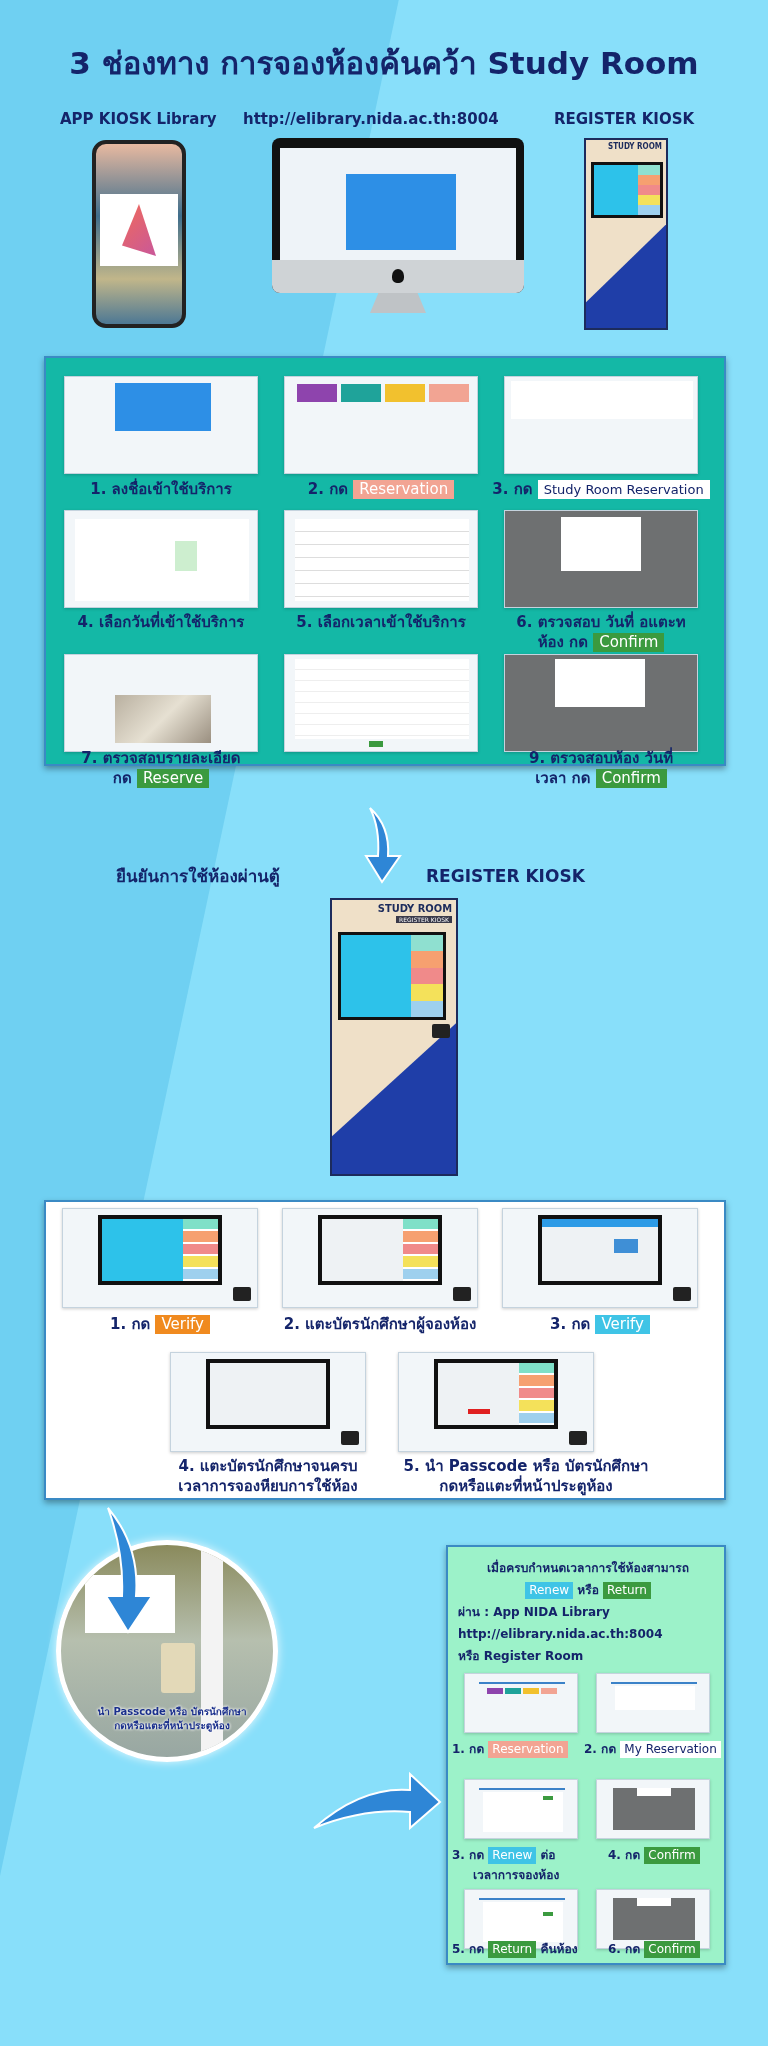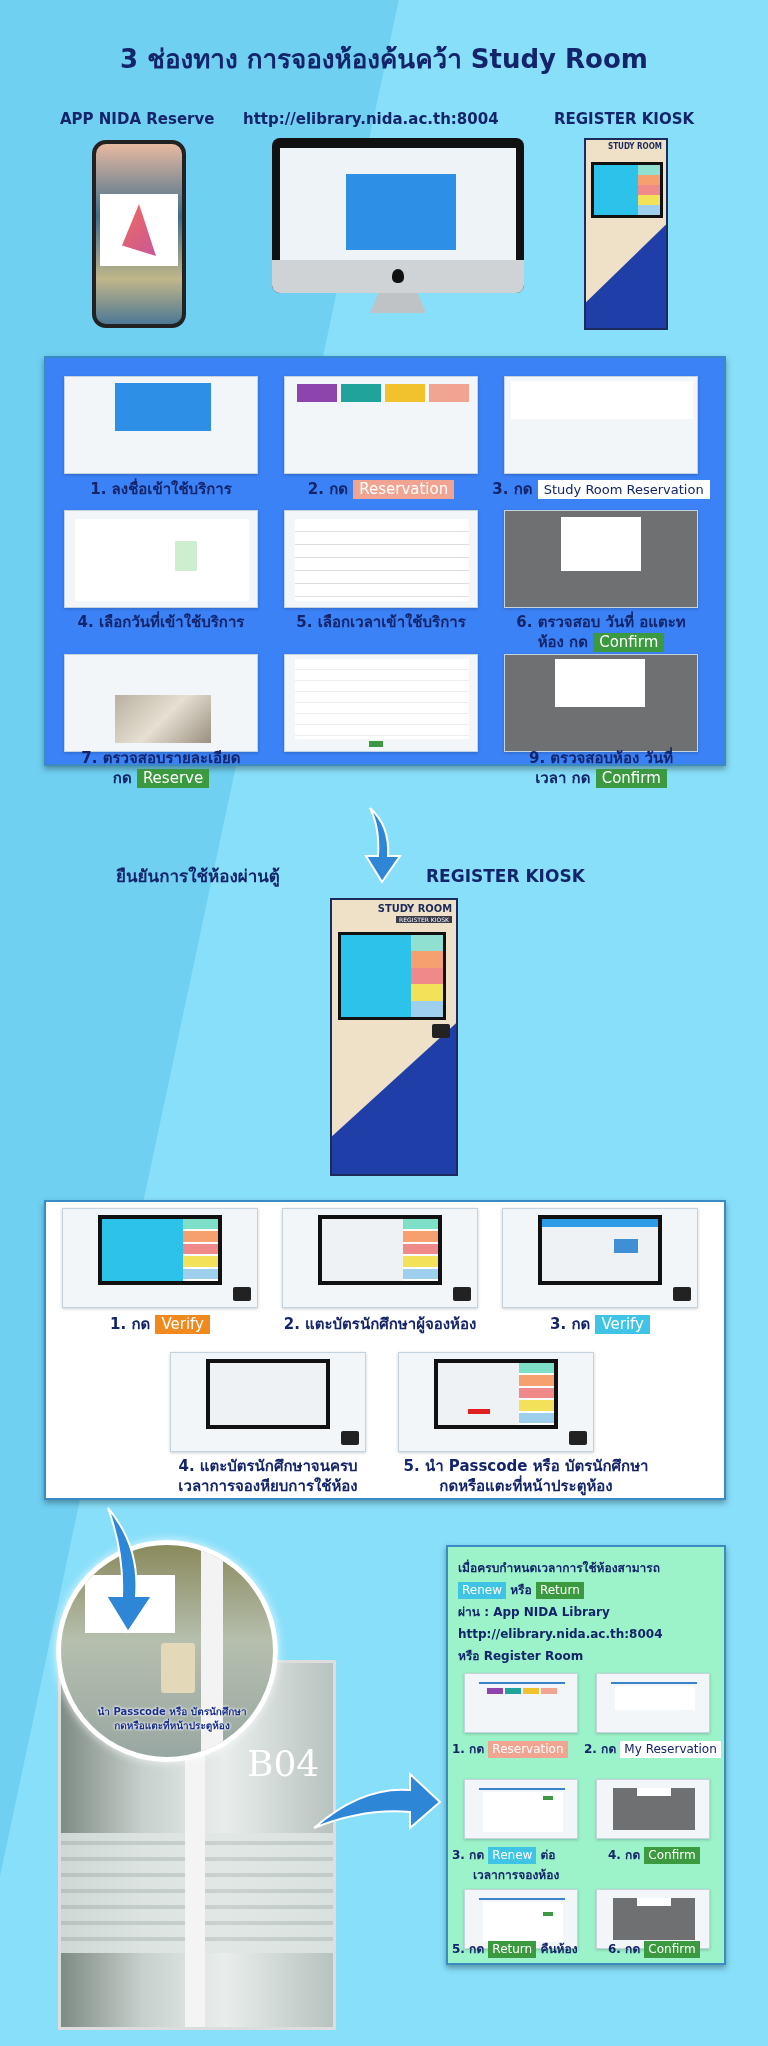--- a/index.html
+++ b/index.html
@@ -1,20 +1,20 @@
 <!DOCTYPE html>
 <html><head>
 <meta charset="utf-8">
 <style>
 *{box-sizing:border-box;margin:0;padding:0}
 body{width:768px;height:2046px;overflow:hidden;font-family:"DejaVu Sans",sans-serif;background:#6fd0f2;position:relative}
 .bgdiag{position:absolute;left:0;top:0;width:768px;height:2046px;overflow:hidden;z-index:0}
 .bgdiag .d1{position:absolute;left:420px;top:-100px;width:900px;height:2400px;background:#8ee2fb;transform:skewX(-12deg);transform-origin:top left;opacity:.8}
 .wrap{position:absolute;left:0;top:0;width:768px;height:2046px;z-index:1}
-.title{position:absolute;left:0;top:38px;width:768px;text-align:center;font-size:26px;font-weight:bold;color:#14246a}
+.title{position:absolute;left:0;top:38px;width:768px;text-align:center;font-size:31px;font-weight:bold;color:#14246a}
 .chan{position:absolute;top:110px;font-size:15px;font-weight:bold;color:#14246a;white-space:nowrap}
 .device{position:absolute}
 
 .phone{left:92px;top:140px;width:94px;height:188px;border:4px solid #222;border-radius:14px;background:linear-gradient(180deg,#e8b9a0,#3f6e8c 40%,#c1b68a 75%,#4d7894);overflow:hidden}
 .phone .logo{position:absolute;left:4px;top:50px;width:78px;height:72px;background:#fff}
 .phone .logo:after{content:"";position:absolute;left:22px;top:10px;width:34px;height:52px;background:linear-gradient(135deg,#f06a5a,#c9589a);clip-path:polygon(50% 0,100% 100%,0 80%)}
 
 .monitor{left:272px;top:138px;width:252px;height:170px}
 .monitor .scr{position:absolute;left:0;top:0;width:252px;height:155px;background:#111;border-radius:8px}
 .monitor .inner{position:absolute;left:8px;top:10px;width:236px;height:112px;background:#eef3f8}
@@ -23,21 +23,21 @@
 .monitor .stand{position:absolute;left:98px;top:155px;width:56px;height:20px;background:#bfc3c6;clip-path:polygon(15% 0,85% 0,100% 100%,0 100%)}
 
 .kiosk{background:#efe0c8;border:2px solid #1c2b5c;overflow:hidden}
 .kiosk .tri{position:absolute;left:0;bottom:0;width:100%;height:55%;background:#1f3ea8;clip-path:polygon(100% 0,100% 100%,0 100%,0 75%)}
 .kiosk .scr{position:absolute;background:#2dc2ea;border:3px solid #111}
 .kiosk .kt{position:absolute;right:4px;top:2px;font-weight:bold;color:#1c2b5c;font-family:"DejaVu Sans Condensed","DejaVu Sans",sans-serif}
 .k1{left:584px;top:138px;width:84px;height:192px}
 .k2{left:330px;top:898px;width:128px;height:278px}
 
 .panel{position:absolute;border:2px solid #3a8ac4;box-shadow:0 3px 6px rgba(0,0,0,.35)}
-.p1{left:44px;top:356px;width:682px;height:410px;background:#3b82f6}
+.p1{left:44px;top:356px;width:682px;height:410px;background:#14b8a6}
 .p2{left:44px;top:1200px;width:682px;height:300px;background:#ffffff}
 .p3{left:446px;top:1545px;width:280px;height:420px;background:#9cf2c9}
 .thumb{position:absolute;background:#f2f6f9;border:1px solid #c5d3de;box-shadow:0 1px 3px rgba(0,0,0,.2);overflow:hidden}
 .cap{position:absolute;font-size:15px;font-weight:bold;color:#14246a;text-align:center;line-height:20px;white-space:nowrap}
 .btn{display:inline-block;padding:0 6px;line-height:19px;font-weight:normal}
 .b-res{background:#f2a493;color:#fff}
 .b-white{background:#fff;color:#14246a}
 .b-green{background:#3b9a3f;color:#fff}
 .b-orange{background:#f08a1f;color:#fff}
 .b-cyan{background:#3fc4e6;color:#fff}
@@ -53,35 +53,35 @@
 .door{position:absolute;left:58px;top:1660px;width:278px;height:370px;background:linear-gradient(90deg,#7e8b84,#c7d0cc 30%,#e9eeec 60%,#b8c2bf);border:3px solid #ddd}
 .door .frame{position:absolute;left:124px;top:0;width:20px;height:100%;background:#f4f4f4}
 .door .num{position:absolute;left:186px;top:80px;font-family:"DejaVu Serif",serif;font-size:36px;color:#fff}
 .door .frost{position:absolute;left:0;top:170px;width:100%;height:120px;background:repeating-linear-gradient(0deg,#dfe6e4 0 12px,#c4ccca 12px 16px);opacity:.85}
 .circle{position:absolute;left:56px;top:1540px;width:222px;height:222px;border-radius:50%;border:5px solid #fff;background:linear-gradient(180deg,#8a8a5c,#b6bfae 45%,#98a7a2);overflow:hidden;box-shadow:0 0 10px rgba(255,255,255,.8)}
 .circle .poster{position:absolute;left:24px;top:30px;width:90px;height:58px;background:#fff}
 .circle .pad{position:absolute;left:100px;top:98px;width:34px;height:50px;background:#e3d9b8;border-radius:3px}
 .circle .post{position:absolute;left:140px;top:0;width:22px;height:222px;background:#f3f3f3}
 .circle .ctext{position:absolute;left:0;top:160px;width:222px;text-align:center;font-size:10px;font-weight:bold;color:#1a2f8c;text-shadow:0 0 3px #fff,0 0 3px #fff;line-height:14px}
 .p3 .head{position:absolute;left:10px;top:10px;width:260px;font-size:12px;font-weight:bold;color:#14246a;line-height:22px}
-.p3 .head .l1{}
+.p3 .head .l1{text-align:center}
 .p3 .cap{font-size:12px}
 .p3 .btn{padding:0 4px;line-height:17px}
 </style>
 </head>
 <body>
 
 <div class="bgdiag">
     <div class="d1"></div>
   </div>
 
 <div class="wrap">
   <div class="title">3 ช่องทาง การจองห้องค้นคว้า Study Room</div>
 
-  <div class="chan" style="left:60px">APP NIDA Reserve</div>
+  <div class="chan" style="left:60px">APP KIOSK Library</div>
   <div class="chan" style="left:243px">http://elibrary.nida.ac.th:8004</div>
   <div class="chan" style="left:554px">REGISTER KIOSK</div>
 
   <div class="device phone">
       <div class="logo"></div>
     </div>
 
   <div class="device monitor">
     <div class="scr"></div>
     <div class="inner">
@@ -231,25 +231,20 @@
             <div style="position:absolute;left:30px;top:46px;width:22px;height:5px;background:#e02020"></div>
           </div>
         </div>
         <div class="reader"></div>
       </div>
 
     <div class="cap" style="left:96px;top:254px;width:252px"><span>4.</span> <span>แตะบัตรนักศึกษาจนครบ</span><br><span>เวลาการจองหียบการใช้ห้อง</span></div>
     <div class="cap" style="left:340px;top:254px;width:280px"><span>5.</span> <span>นำ Passcode หรือ บัตรนักศึกษา</span><br><span>กดหรือแตะที่หน้าประตูห้อง</span></div>
   </div>
 
-  <div class="door">
-    <div class="frost"></div>
-    <div class="frame"></div>
-    <div class="num">B04</div>
-  </div>
   <div class="circle">
     <div class="poster"></div>
     <div class="post"></div>
     <div class="pad"></div>
     <div class="ctext"><span>นำ Passcode หรือ บัตรนักศึกษา</span><br><span>กดหรือแตะที่หน้าประตูห้อง</span></div>
   </div>
   <svg style="position:absolute;left:100px;top:1506px" width="60" height="130">
       <path d="M8 2 Q40 40 36 90 L52 90 L28 126 L6 90 L22 90 Q24 46 8 2Z" fill="#2e86d6" stroke="#fff" stroke-width="2"></path>
     </svg>
 

